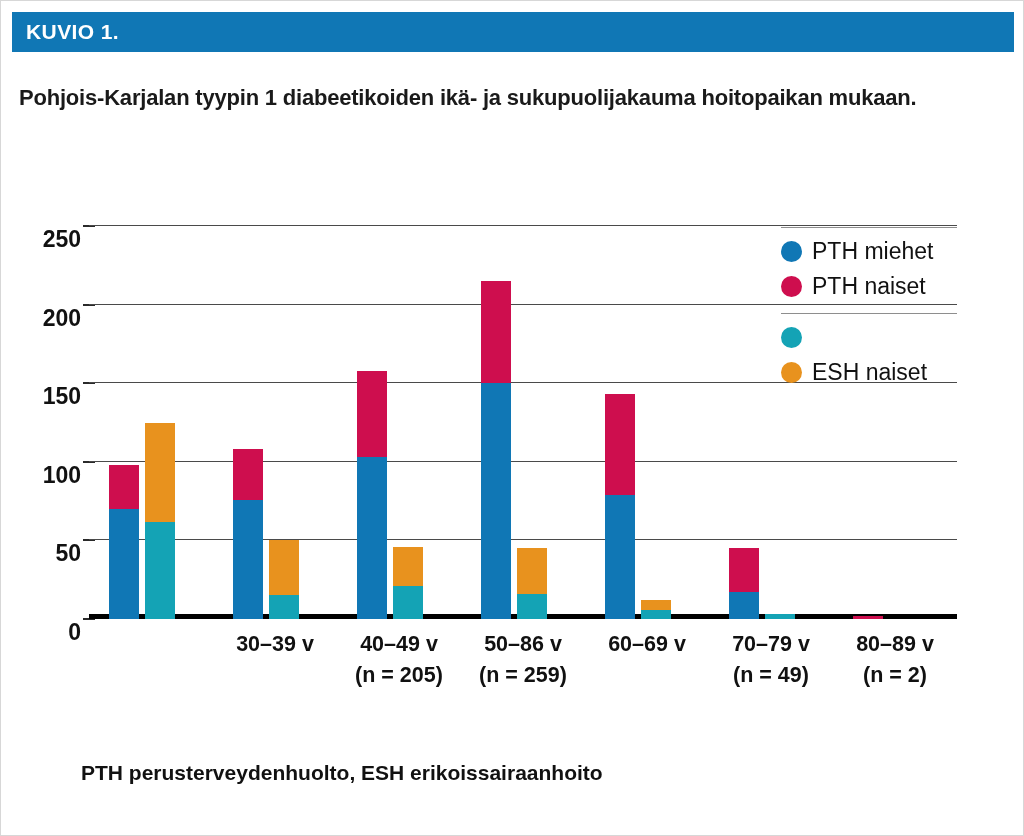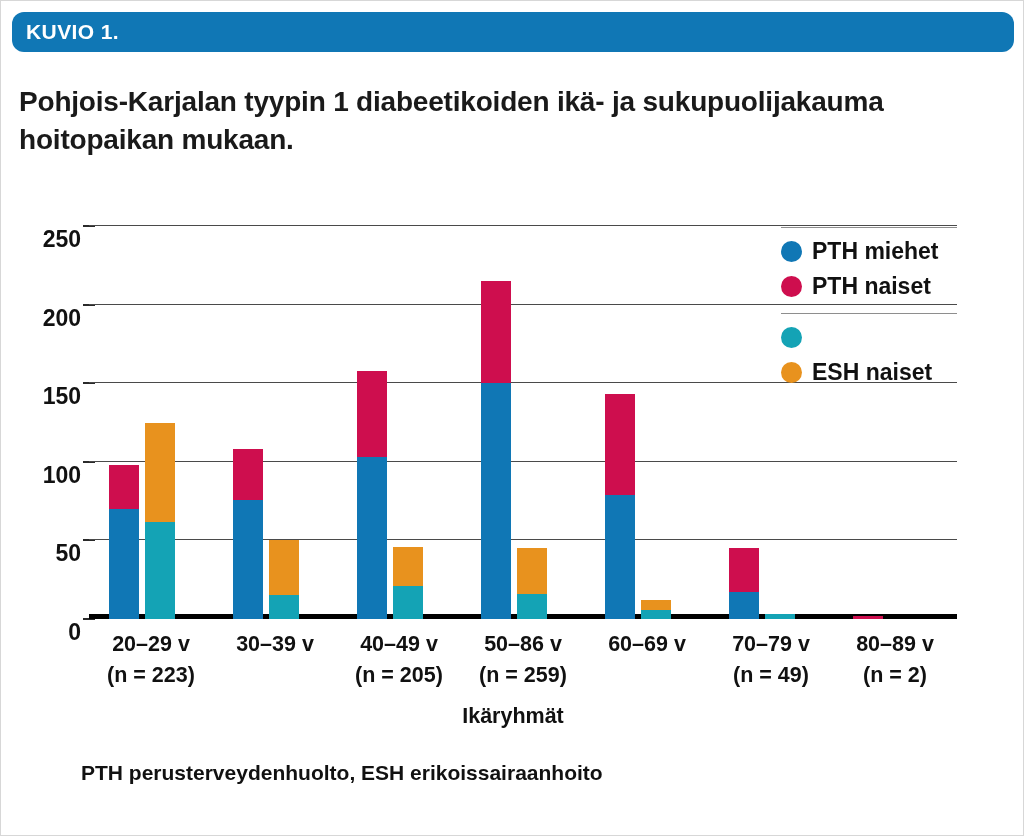--- a/index.html
+++ b/index.html
@@ -27,37 +27,36 @@
   
   #kuvio-band {
     position: absolute;
     left: 11px;
     top: 11px;
     width: 1002px;
     height: 40px;
     background: #1077B5;
     display: flex;
     align-items: center;
-    border-radius: 12px;
   }
   #kuvio-label {
     color: #ffffff;
     font-size: 21px;
     font-weight: bold;
     letter-spacing: 0.4px;
     padding-left: 14px;
   }
 
   
   #figure-title {
     position: absolute;
     left: 18px;
     top: 82px;
     width: 900px;
-    font-size: 28px;
+    font-size: 22px;
     font-weight: bold;
     color: #1a1a1a;
     line-height: 1.36;
     letter-spacing: -0.2px;
   }
 
   
   
   #plot-wrap {
     position: absolute;
@@ -188,21 +187,21 @@
   }
   .legend-dot {
     width: 21px;
     height: 21px;
     border-radius: 50%;
     flex: 0 0 auto;
     margin-right: 10px;
   }
   .legend-text {
     font-size: 23px;
-    font-weight: bold;
+    font-weight: normal;
     color: #111111;
     white-space: nowrap;
   }
 
   
   #footnote {
     position: absolute;
     left: 80px;
     top: 760px;
     font-size: 21px;
@@ -306,30 +305,28 @@
         <div class="group" style="left: 744px; width: 124px;">
           <div class="bar pth" style="height: 3.144px;">
             <div class="seg seg-crimson" style="height: 3.144px; bottom: 0px;"></div>
           </div>
           <div class="bar esh" style="height: 0px;"></div>
         </div>
       </div>
   </div>
 
   <div id="x-labels">
-      <div class="xlabel" style="left: 0px; width: 124px;"><span>20–29 v</span><span class="n">(n = 223)</span></div>
       <div class="xlabel" style="left: 124px; width: 124px;"><span>30–39 v</span></div>
       <div class="xlabel" style="left: 248px; width: 124px;"><span>40–49 v</span><span class="n">(n = 205)</span></div>
       <div class="xlabel" style="left: 372px; width: 124px;"><span>50–86 v</span><span class="n">(n = 259)</span></div>
       <div class="xlabel" style="left: 496px; width: 124px;"><span>60–69 v</span></div>
       <div class="xlabel" style="left: 620px; width: 124px;"><span>70–79 v</span><span class="n">(n = 49)</span></div>
       <div class="xlabel" style="left: 744px; width: 124px;"><span>80–89 v</span><span class="n">(n = 2)</span></div>
     </div>
 
-  <div id="x-axis-title">Ikäryhmät</div>
 
   <div id="legend">
     <div class="legend-rule"></div>
     <div class="legend-item">
       <span class="legend-dot" style="background: rgb(16, 119, 181);"></span>
       <span class="legend-text">PTH miehet</span>
     </div>
     <div class="legend-item">
       <span class="legend-dot" style="background: rgb(206, 14, 78);"></span>
       <span class="legend-text">PTH naiset</span>

